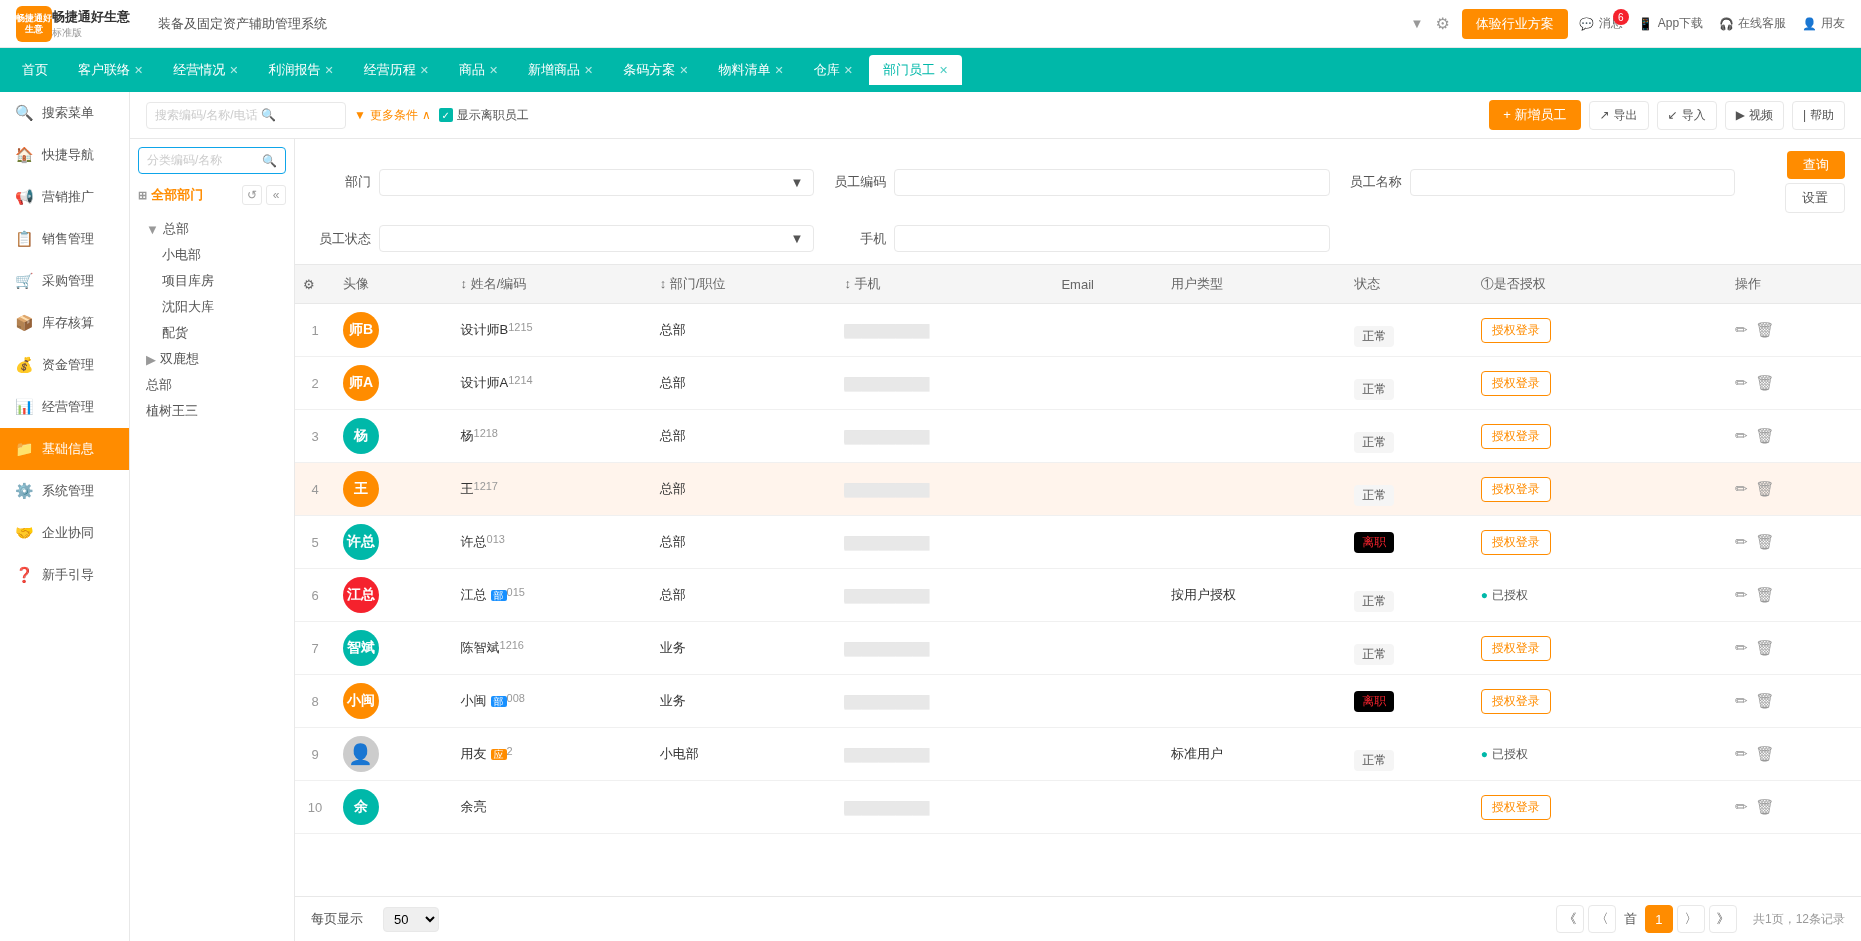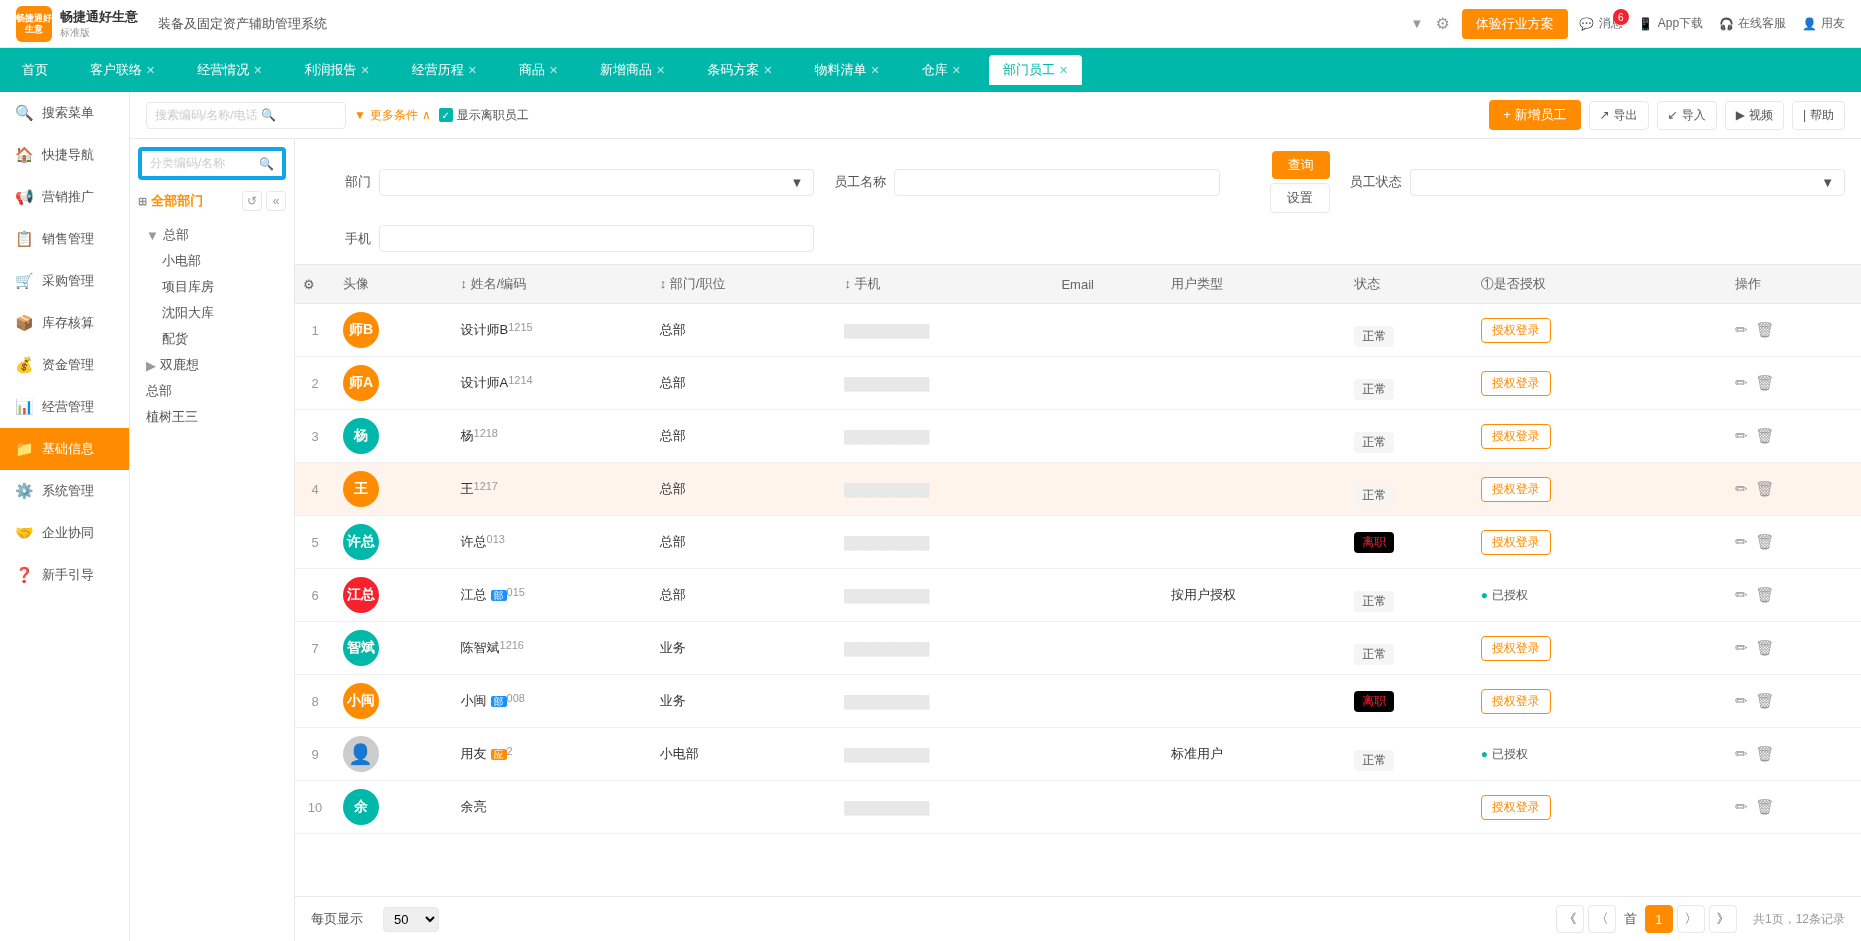--- a/index.html
+++ b/index.html
@@ -1,31 +1,31 @@
 <!DOCTYPE html>
 <html><head>
   <meta charset="utf-8">
   <style>
     * { box-sizing: border-box; margin: 0; padding: 0; }
     body { font-family: 'Microsoft YaHei', Arial, sans-serif; font-size: 13px; background: #f5f5f5; color: #333; }
 
     
     .top-bar { display: flex; align-items: center; background: #fff; height: 48px; padding: 0 16px; border-bottom: 1px solid #e8e8e8; gap: 12px; }
-    .logo-area { display: flex; align-items: center; gap: 8px; min-width: 130px; }
+    .logo-area { display: flex; align-items: center; gap: 0; min-width: 130px; }
     .logo-icon { width: 36px; height: 36px; background: #ff8c00; border-radius: 6px; display: flex; align-items: center; justify-content: center; color: #fff; font-size: 10px; font-weight: bold; flex-direction: column; }
     .logo-text { font-size: 13px; color: #333; font-weight: bold; }
     .logo-sub { font-size: 10px; color: #999; }
     .system-title { font-size: 13px; color: #555; flex: 1; }
     .top-bar-actions { display: flex; align-items: center; gap: 16px; margin-left: auto; }
     .top-action { display: flex; align-items: center; gap: 4px; color: #666; font-size: 12px; cursor: pointer; position: relative; }
     .badge { background: #f5222d; color: #fff; font-size: 10px; border-radius: 8px; padding: 0 4px; min-width: 16px; height: 16px; display: flex; align-items: center; justify-content: center; position: absolute; top: -6px; right: -6px; }
     .btn-experience { background: #ff8c00; color: #fff; border: none; border-radius: 4px; padding: 6px 14px; font-size: 13px; cursor: pointer; }
 
     
-    .nav-tabs { display: flex; background: #00b8a9; height: 44px; align-items: center; padding: 0 8px; gap: 14px; overflow-x: auto; }
+    .nav-tabs { display: flex; background: #00b8a9; height: 44px; align-items: center; padding: 0 8px; gap: 2px; overflow-x: auto; }
     .nav-tab { display: flex; align-items: center; gap: 4px; padding: 6px 14px; color: #fff; font-size: 13px; cursor: pointer; white-space: nowrap; border-radius: 4px; }
     .nav-tab.active { background: #fff; color: #00b8a9; border-radius: 4px 4px 0 0; }
     .nav-tab .close-x { font-size: 11px; opacity: 0.7; }
     .nav-tab-home { color: #fff; font-size: 13px; padding: 6px 14px; cursor: pointer; }
 
     
     .main-layout { display: flex; height: calc(941px - 48px - 44px); }
 
     
     .sidebar { width: 130px; background: #fff; border-right: 1px solid #e8e8e8; overflow-y: auto; flex-shrink: 0; }
@@ -35,21 +35,21 @@
 
     
     .content-area { flex: 1; display: flex; flex-direction: column; overflow: hidden; }
 
     
     .content-inner { display: flex; flex: 1; overflow: hidden; }
 
     
     .dept-tree { width: 165px; background: #fff; border-right: 1px solid #e8e8e8; padding: 8px; flex-shrink: 0; overflow-y: auto; }
     .dept-tree-header { display: flex; align-items: center; justify-content: space-between; margin-bottom: 8px; }
-    .dept-search { width: 100%; border: 4px solid #0ea5e9; border-radius: 4px; padding: 4px 8px; font-size: 12px; display: flex; align-items: center; gap: 4px; color: #999; margin-bottom: 8px; }
+    .dept-search { width: 100%; border: 1px solid #0ea5e9; border-radius: 4px; padding: 4px 8px; font-size: 12px; display: flex; align-items: center; gap: 4px; color: #999; margin-bottom: 8px; }
     .dept-all { display: flex; align-items: center; gap: 4px; font-size: 13px; color: #ff8c00; font-weight: bold; padding: 4px 0; }
     .dept-node { padding: 4px 8px; font-size: 13px; color: #555; cursor: pointer; border-radius: 3px; }
     .dept-child { padding-left: 16px; }
 
     
     .main-panel { flex: 1; display: flex; flex-direction: column; overflow: hidden; padding: 0; }
 
     
     .toolbar { display: flex; align-items: center; padding: 8px 16px; background: #fff; border-bottom: 1px solid #e8e8e8; gap: 8px; }
     .search-box { display: flex; align-items: center; gap: 4px; border: 1px solid #e8e8e8; border-radius: 4px; padding: 4px 8px; font-size: 12px; color: #999; width: 200px; }
@@ -311,20 +311,24 @@
 
       <div class="main-panel">
 
         <div class="adv-filter">
           <div class="filter-row">
             <span class="filter-label">部门</span>
             <div class="filter-input" style="cursor:pointer;">
               <span></span>
               <span>▼</span>
             </div>
+          </div>
+          <div class="filter-row">
+            <span class="filter-label">员工编码</span>
+            <input class="filter-input-text" type="text" value="" style="flex: 1 1 0%;">
           </div>
           <div class="filter-row">
             <span class="filter-label">员工名称</span>
             <input class="filter-input-text" type="text" value="" style="flex: 1 1 0%;">
             <div class="filter-btns">
               <button class="btn-query">查询</button>
               <button class="btn-reset">设置</button>
             </div>
           </div>
           <div class="filter-row">

